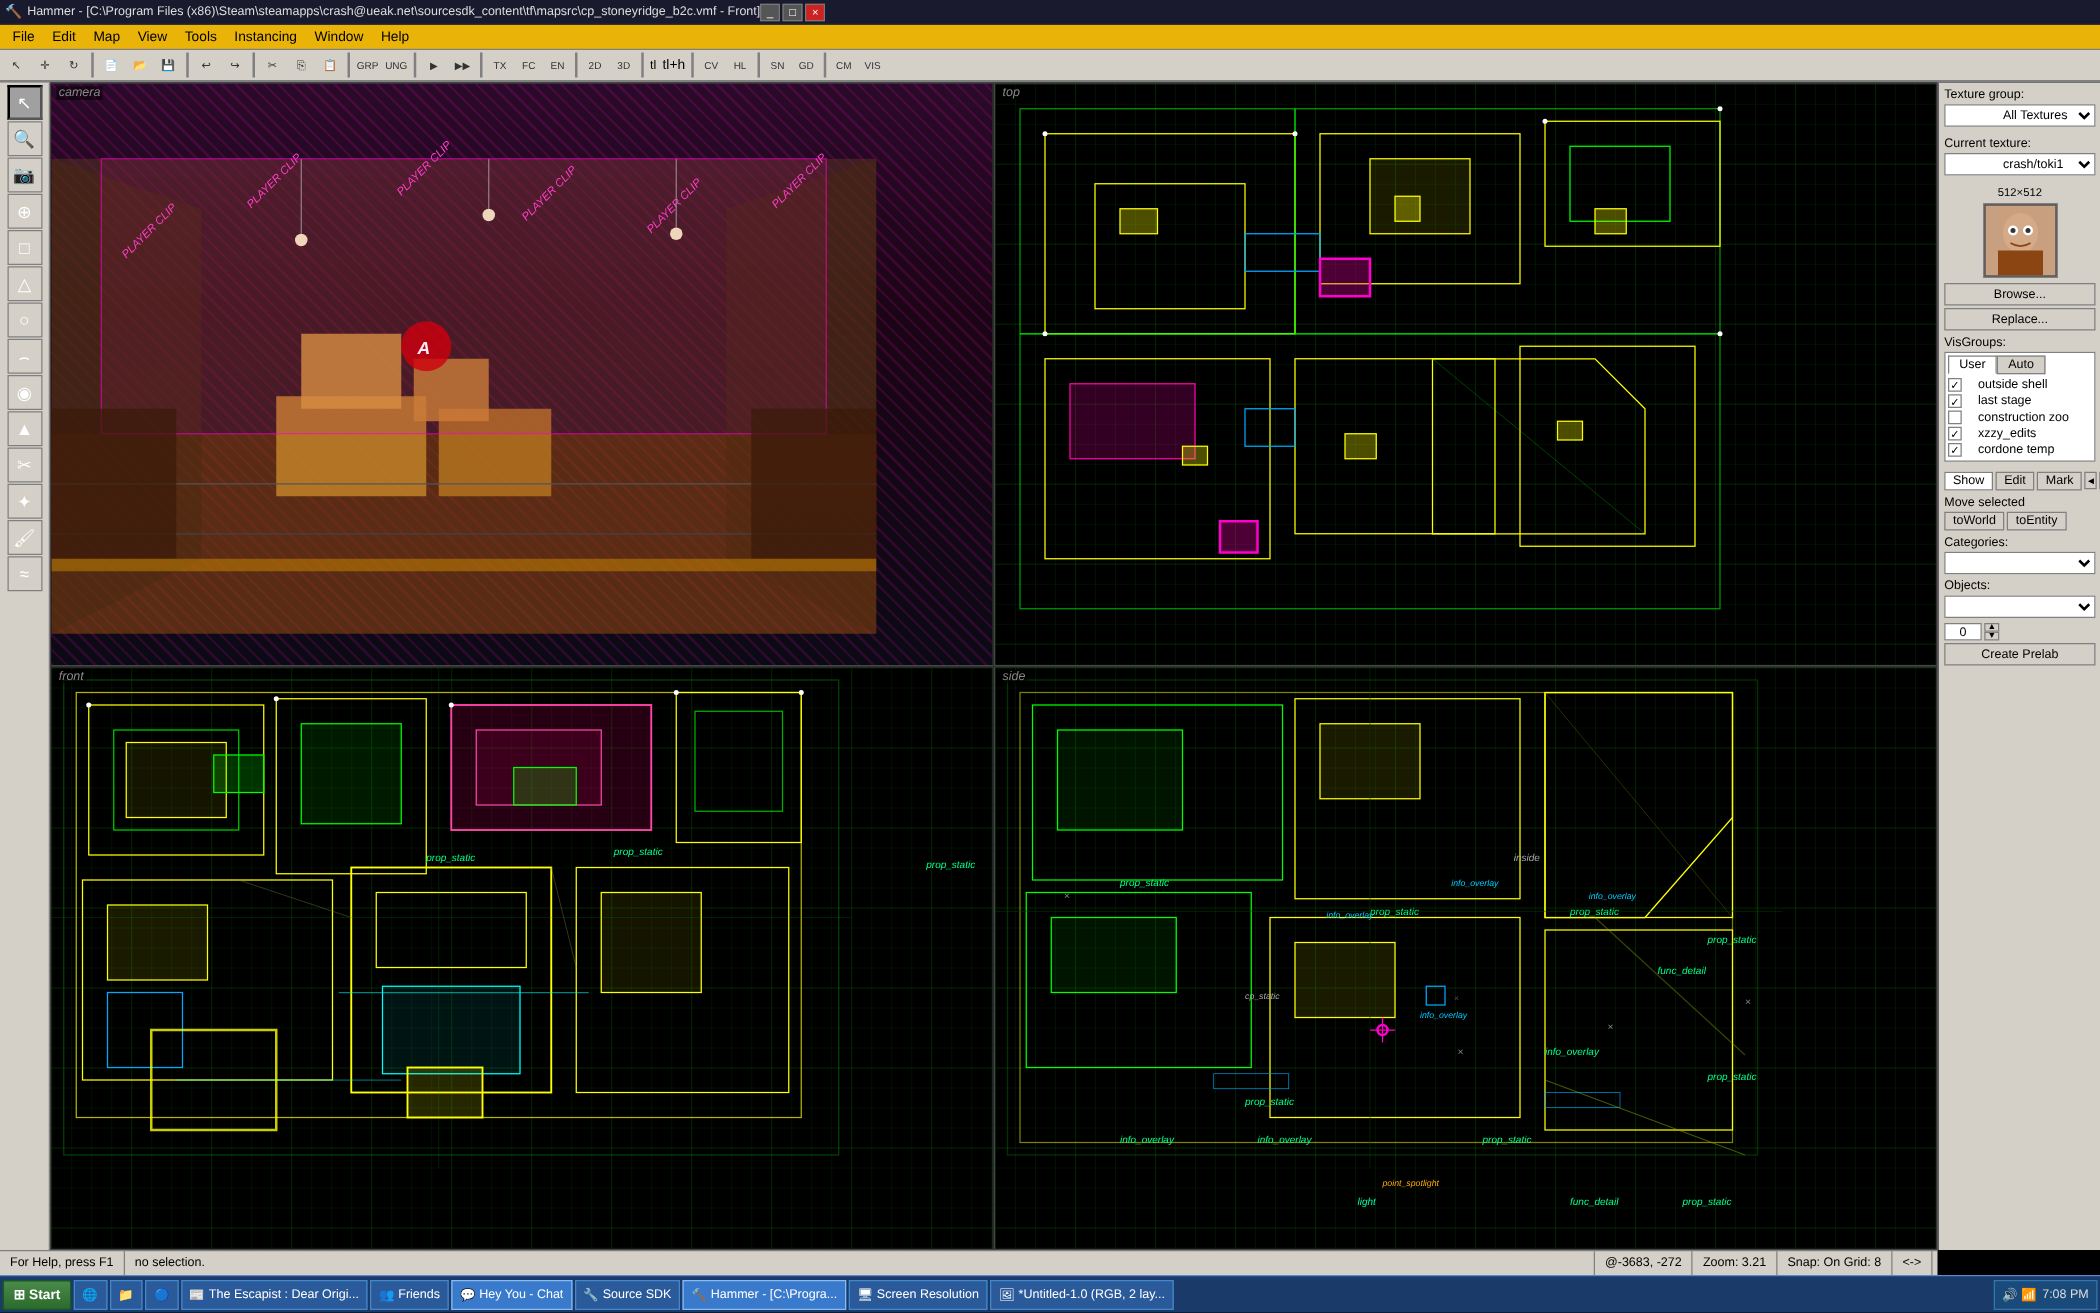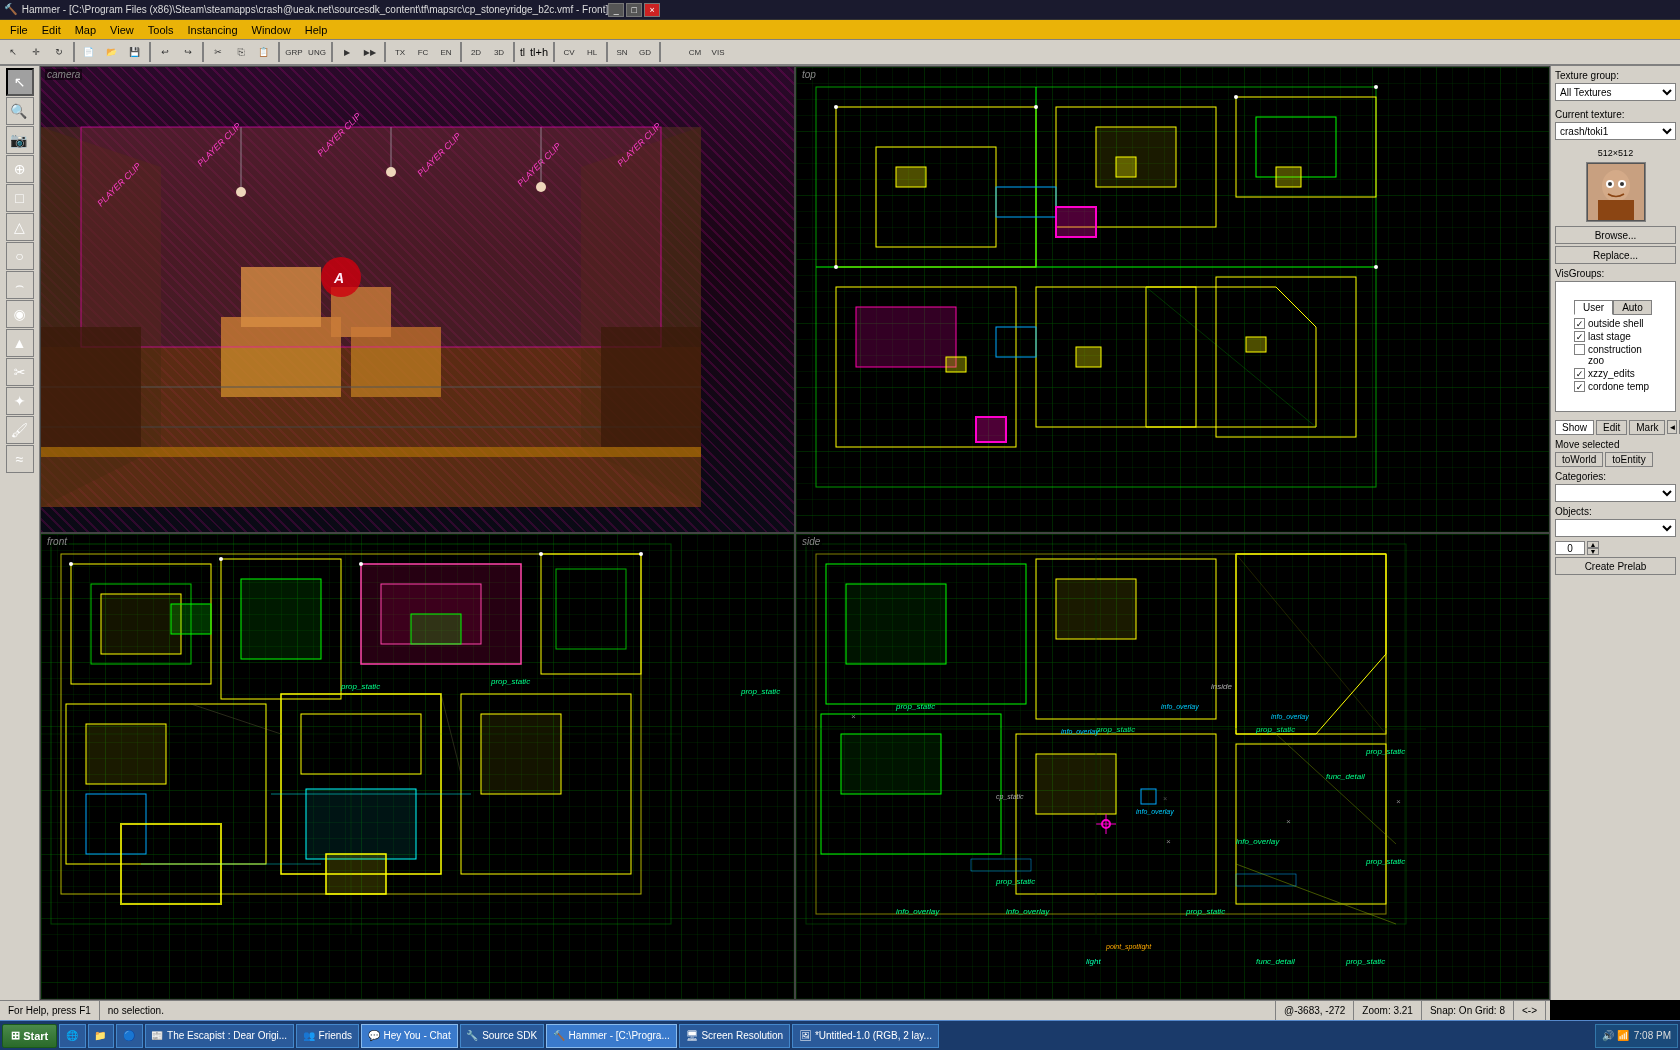--- a/index.html
+++ b/index.html
@@ -212,59 +212,60 @@
       justify-content: center;
     }
 
     .panel-select {
       width: 100%;
       height: 18px;
       background: #fff;
       border: 1px solid #808080;
       font-size: 10px;
       color: #000;
+      padding-left: 42px;
     }
 
     .texture-preview {
       width: 60px;
       height: 60px;
       background: #555;
       border: 1px solid #808080;
       margin: 2px auto;
       display: flex;
       align-items: center;
       justify-content: center;
       overflow: hidden;
     }
 
     
     .visgroups-container {
       border: 1px solid #808080;
       background: #fff;
-      padding: 18px;
+      padding: 2px;
     }
 
     .visgroup-tabs {
       display: flex;
       gap: 0;
       margin-bottom: 2px;
     }
     .vtab {
       padding: 1px 8px;
       background: #d4d0c8;
       border: 1px solid #808080;
       font-size: 10px;
       cursor: pointer;
       color: #000;
     }
     .vtab.active { background: #fff; border-bottom: 1px solid #fff; }
 
     .visgroup-item {
       display: flex;
-      gap: 3px;
+      gap: 13px;
       padding: 1px 0;
       font-size: 10px;
       color: #000;
     }
     .vg-checkbox {
       width: 11px;
       height: 11px;
       border: 1px solid #808080;
       background: #fff;
       display: flex;
@@ -518,21 +519,21 @@
   <div class="tb-separator"></div>
   <span style="font-size:10px;color:#000;margin:0 2px;">tl</span>
   <span style="font-size:11px;color:#000;margin:0 2px;">tl+h</span>
   <div class="tb-separator"></div>
   <button class="tb-btn" style="font-size:8px;">CV</button>
   <button class="tb-btn" style="font-size:8px;">HL</button>
   <div class="tb-separator"></div>
   <button class="tb-btn" style="font-size:8px;">SN</button>
   <button class="tb-btn" style="font-size:8px;">GD</button>
   <div class="tb-separator"></div>
-  <button class="tb-btn" style="font-size:8px;margin-left:20px;">CM</button>
+  <button class="tb-btn" style="font-size:8px;">CM</button>
   <button class="tb-btn" style="font-size:8px;">VIS</button>
 </div>
 
 <div style="display:flex; height: calc(1050px - 20px - 20px - 26px - 20px - 30px); position:relative;">
 
   <div id="tool-panel">
     <div class="tool-btn active" title="Pointer">↖</div>
     <div class="tool-btn" title="Zoom">🔍</div>
     <div class="tool-btn" title="Camera">📷</div>
     <div class="tool-btn" title="Entity">⊕</div>

